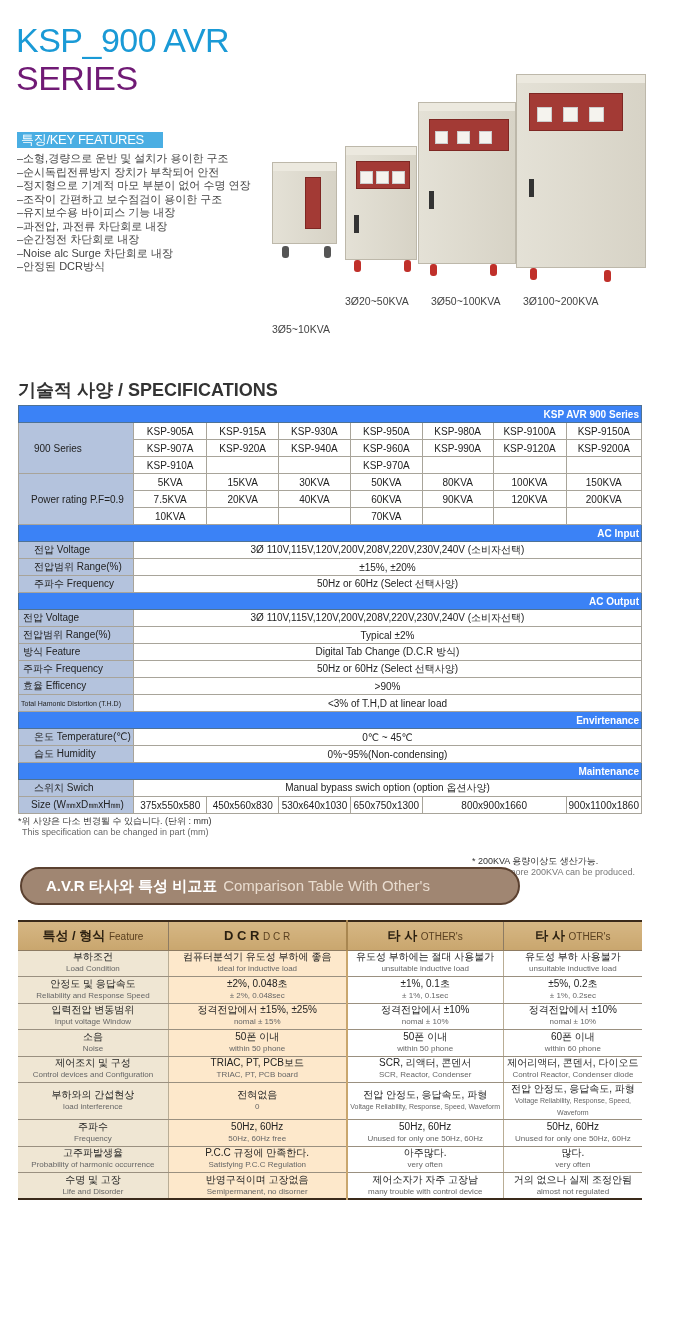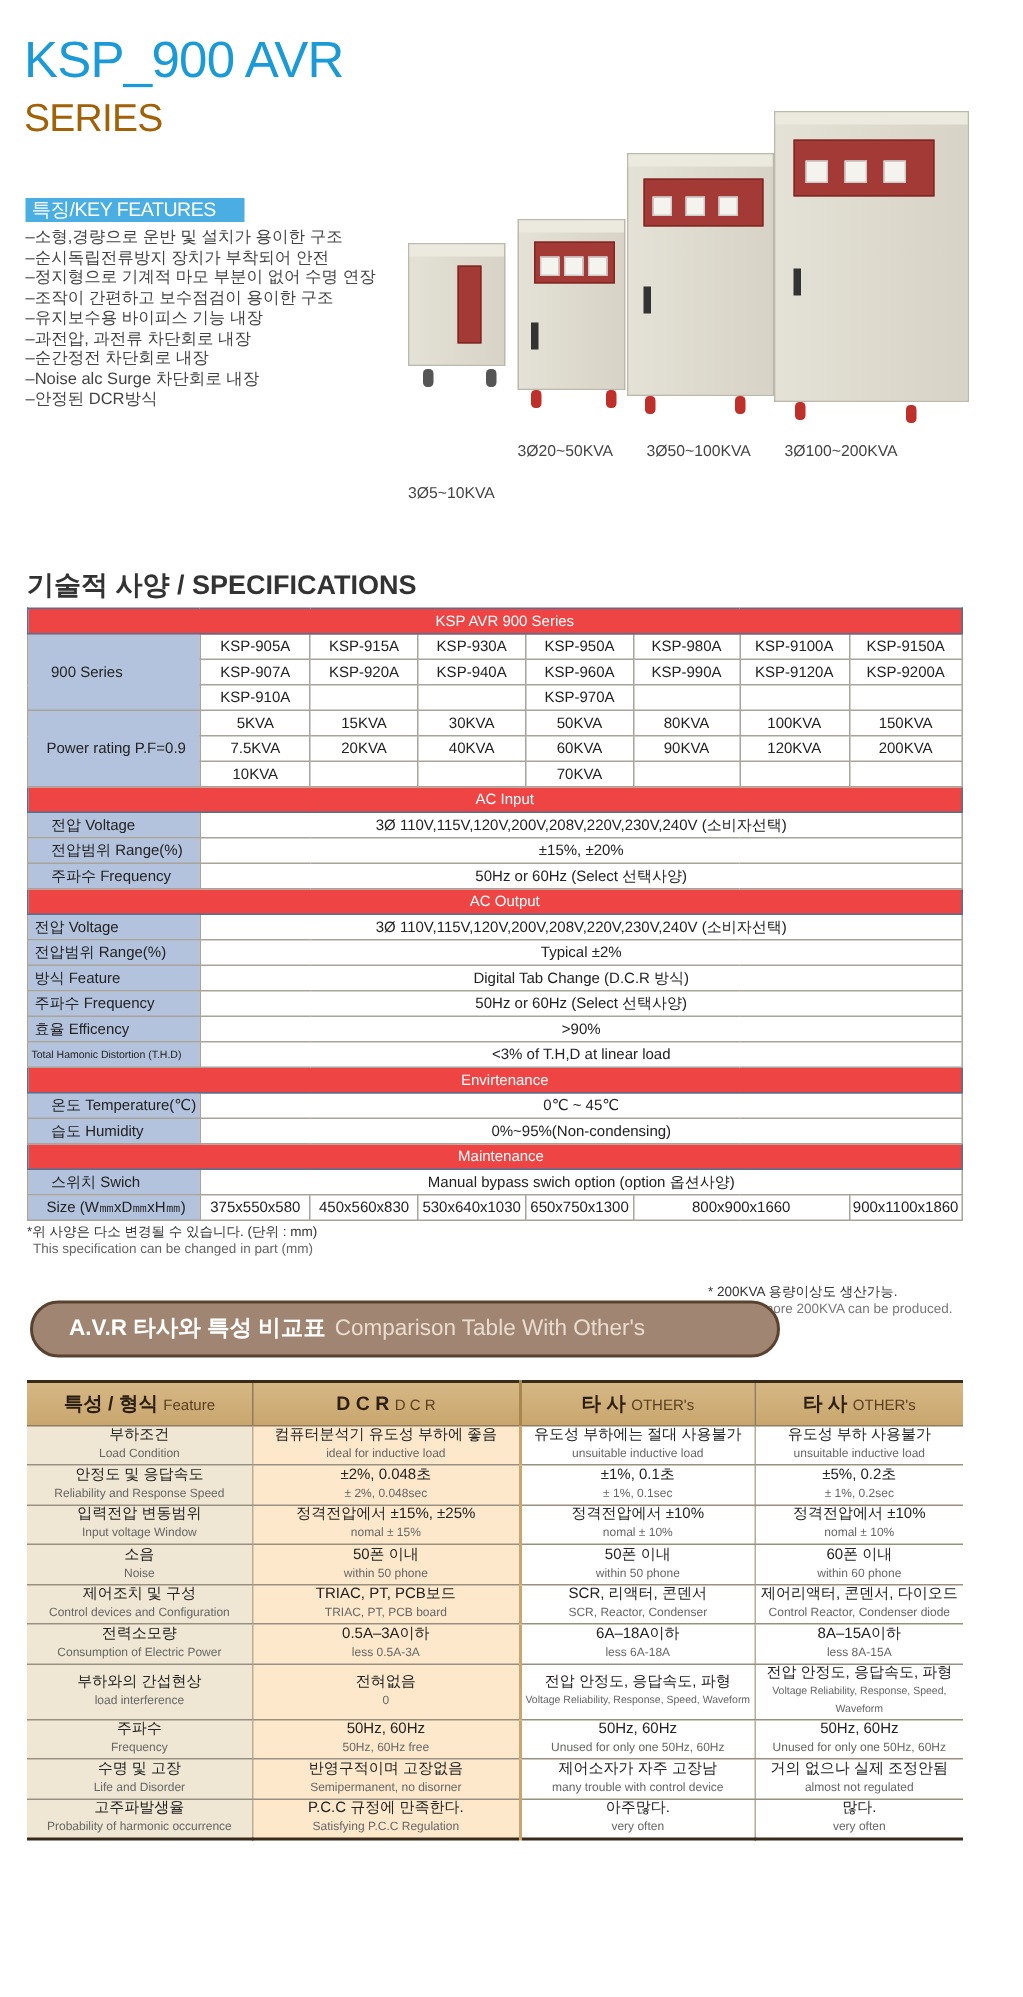--- a/index.html
+++ b/index.html
@@ -1,34 +1,34 @@
 <!DOCTYPE html>
 <html><head>
 <meta charset="utf-8">
 <style>
 *{box-sizing:border-box;margin:0;padding:0;}
 body{width:682px;height:1331px;background:#fff;font-family:"Liberation Sans","DejaVu Sans",sans-serif;color:#222;position:relative;overflow:hidden;}
 .title1{position:absolute;left:16px;top:22px;font-size:34px;color:#1a9ad6;letter-spacing:-0.5px;line-height:36px;}
-.title2{position:absolute;left:16px;top:60px;font-size:26px;color:#a16207;letter-spacing:-0.5px;line-height:36px;text-align:right;}
+.title2{position:absolute;left:16px;top:60px;font-size:34px;color:#701a75;letter-spacing:-0.5px;line-height:36px;text-align:right;}
 .kf-label{position:absolute;left:17px;top:132px;width:146px;height:16px;background:#4aaee3;color:#fff;font-size:13px;line-height:16px;padding-left:4px;letter-spacing:-0.3px;}
 .kf-list{position:absolute;left:17px;top:152px;font-size:11px;line-height:13.5px;color:#444;}
 .kf-list div{white-space:nowrap;}
 .products{position:absolute;left:268px;top:58px;width:390px;height:235px;}
 .unit{position:absolute;background:linear-gradient(90deg,#e4e1d6,#d7d3c6);border:1px solid #bdb8aa;}
 .unit .top{position:absolute;left:0;right:0;top:0;height:8px;background:#ece9df;}
 .unit .panel{position:absolute;background:#a33a35;border:1px solid #7e2723;}
 .unit .meter{position:absolute;background:#f5f3ee;width:13px;height:13px;border:1px solid #ccc;}
 .unit .handle{position:absolute;width:5px;height:18px;background:#333;}
 .wheel{position:absolute;width:7px;height:12px;background:#c0302a;border-radius:3px;}
 .cap{position:absolute;top:295px;font-size:10.5px;color:#444;white-space:nowrap;}
 .spec-title{position:absolute;left:18px;top:378px;font-size:18px;font-weight:bold;color:#333;letter-spacing:0px;}
 table{border-collapse:collapse;}
 .spec{position:absolute;left:18px;top:405px;width:624px;font-size:10px;}
 .spec td{height:17px;border:1px solid #a8a49a;text-align:center;padding:0 2px;white-space:nowrap;}
-.spec .sec td{background:#ef4444;color:#fff;font-weight:normal;text-align:center;padding-left:15px;border-color:#4f7294;height:17px;font-size:10px;}
+.spec .sec td{background:#3b82f6;color:#fff;font-weight:bold;text-align:right;padding-left:15px;border-color:#4f7294;height:17px;font-size:10px;}
 .spec .lab{background:#b4c3dd;text-align:left;padding-left:15px;}
 .spec .lab2{background:#b4c3dd;text-align:left;padding-left:4px;}
 .spec .tiny{font-size:7px;padding-left:2px;}
 .note-l{position:absolute;left:18px;top:816px;font-size:9px;color:#333;line-height:11px;}
 .note-l .en{color:#666;}
 .note-r{position:absolute;left:470px;top:856px;font-size:9px;color:#333;line-height:11px;}
 .note-r .en{color:#777;}
 .cmp-banner{position:absolute;left:20px;top:867px;width:500px;height:38px;border-radius:19px;background:#a08672;border:2px solid #5b4130;color:#fff;font-size:15px;line-height:34px;padding-left:24px;font-weight:bold;}
 .cmp-banner .en{color:#e9dccf;font-weight:normal;margin-left:6px;}
 .cmp{position:absolute;left:18px;top:920px;width:624px;font-size:9px;border-top:2px solid #3a2a1a;border-bottom:2px solid #3a2a1a;}
@@ -366,38 +366,20 @@
           <span class="ko">SCR, 리액터, 콘덴서</span>
           <span class="en">SCR, Reactor, Condenser</span>
         </td>
         <td class="c3">
           <span class="ko">제어리액터, 콘덴서, 다이오드</span>
           <span class="en">Control Reactor, Condenser diode</span>
         </td>
       </tr>
       <tr>
         <td class="c0">
-          <span class="ko">전력소모량</span>
-          <span class="en">Consumption of Electric Power</span>
-        </td>
-        <td class="c1">
-          <span class="ko">0.5A–3A이하</span>
-          <span class="en">less 0.5A-3A</span>
-        </td>
-        <td class="c2">
-          <span class="ko">6A–18A이하</span>
-          <span class="en">less 6A-18A</span>
-        </td>
-        <td class="c3">
-          <span class="ko">8A–15A이하</span>
-          <span class="en">less 8A-15A</span>
-        </td>
-      </tr>
-      <tr>
-        <td class="c0">
           <span class="ko">부하와의 간섭현상</span>
           <span class="en">load interference</span>
         </td>
         <td class="c1">
           <span class="ko">전혀없음</span>
           <span class="en">0</span>
         </td>
         <td class="c2 en-small">
           <span class="ko">전압 안정도, 응답속도, 파형</span>
           <span class="en">Voltage Reliability, Response, Speed, Waveform</span>
@@ -420,48 +402,48 @@
           <span class="ko">50Hz, 60Hz</span>
           <span class="en">Unused for only one 50Hz, 60Hz</span>
         </td>
         <td class="c3">
           <span class="ko">50Hz, 60Hz</span>
           <span class="en">Unused for only one 50Hz, 60Hz</span>
         </td>
       </tr>
       <tr>
         <td class="c0">
+          <span class="ko">고주파발생율</span>
+          <span class="en">Probability of harmonic occurrence</span>
+        </td>
+        <td class="c1">
+          <span class="ko">P.C.C 규정에 만족한다.</span>
+          <span class="en">Satisfying P.C.C Regulation</span>
+        </td>
+        <td class="c2">
+          <span class="ko">아주많다.</span>
+          <span class="en">very often</span>
+        </td>
+        <td class="c3">
+          <span class="ko">많다.</span>
+          <span class="en">very often</span>
+        </td>
+      </tr>
+      <tr>
+        <td class="c0">
           <span class="ko">수명 및 고장</span>
           <span class="en">Life and Disorder</span>
         </td>
         <td class="c1">
           <span class="ko">반영구적이며 고장없음</span>
           <span class="en">Semipermanent, no disorner</span>
         </td>
         <td class="c2">
           <span class="ko">제어소자가 자주 고장남</span>
           <span class="en">many trouble with control device</span>
         </td>
         <td class="c3">
           <span class="ko">거의 없으나 실제 조정안됨</span>
           <span class="en">almost not regulated</span>
         </td>
       </tr>
-      <tr>
-        <td class="c0">
-          <span class="ko">고주파발생율</span>
-          <span class="en">Probability of harmonic occurrence</span>
-        </td>
-        <td class="c1">
-          <span class="ko">P.C.C 규정에 만족한다.</span>
-          <span class="en">Satisfying P.C.C Regulation</span>
-        </td>
-        <td class="c2">
-          <span class="ko">아주많다.</span>
-          <span class="en">very often</span>
-        </td>
-        <td class="c3">
-          <span class="ko">많다.</span>
-          <span class="en">very often</span>
-        </td>
-      </tr>
     </tbody>
 </table>
 
 </body></html>

